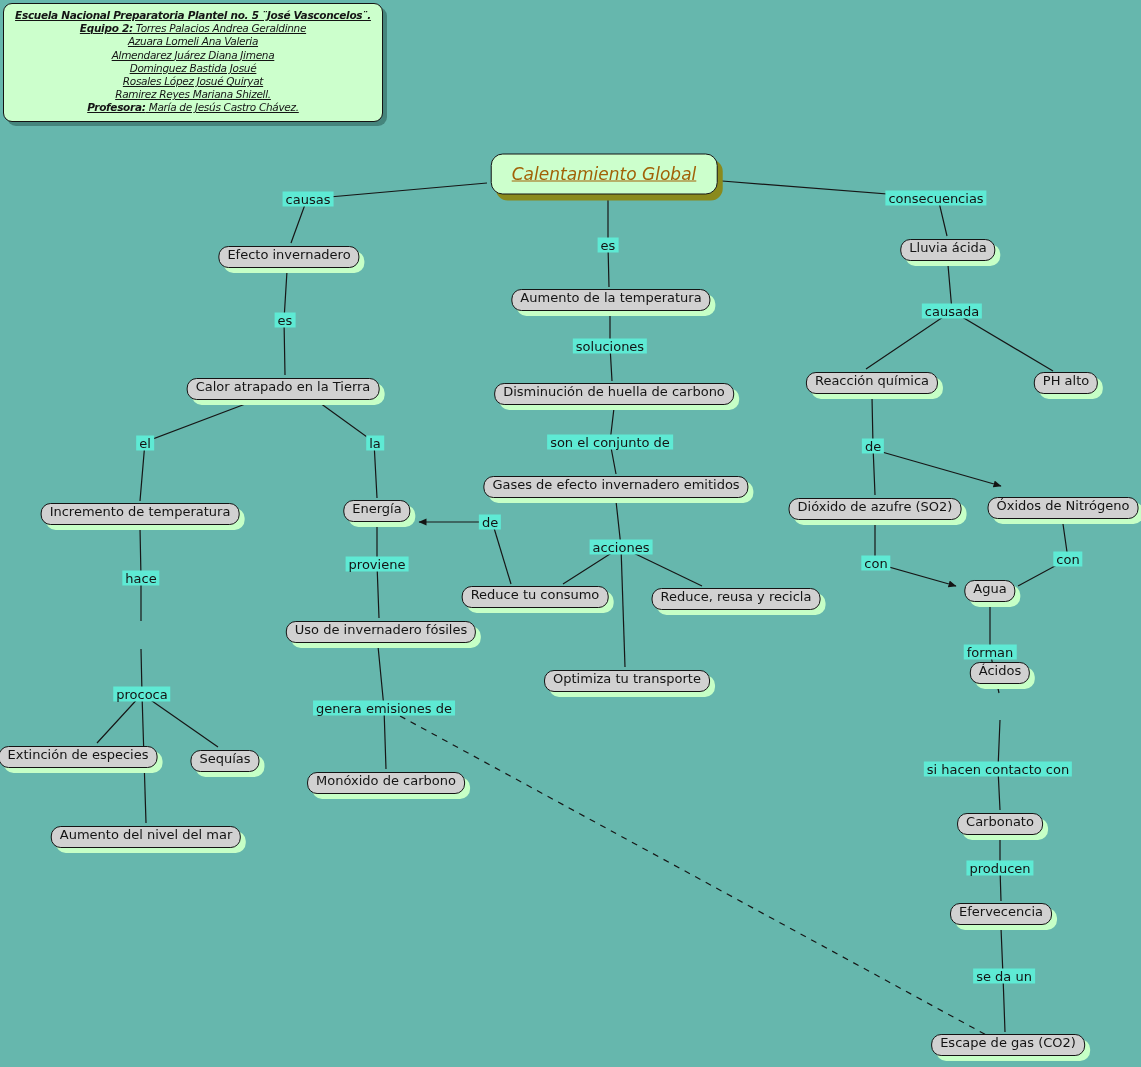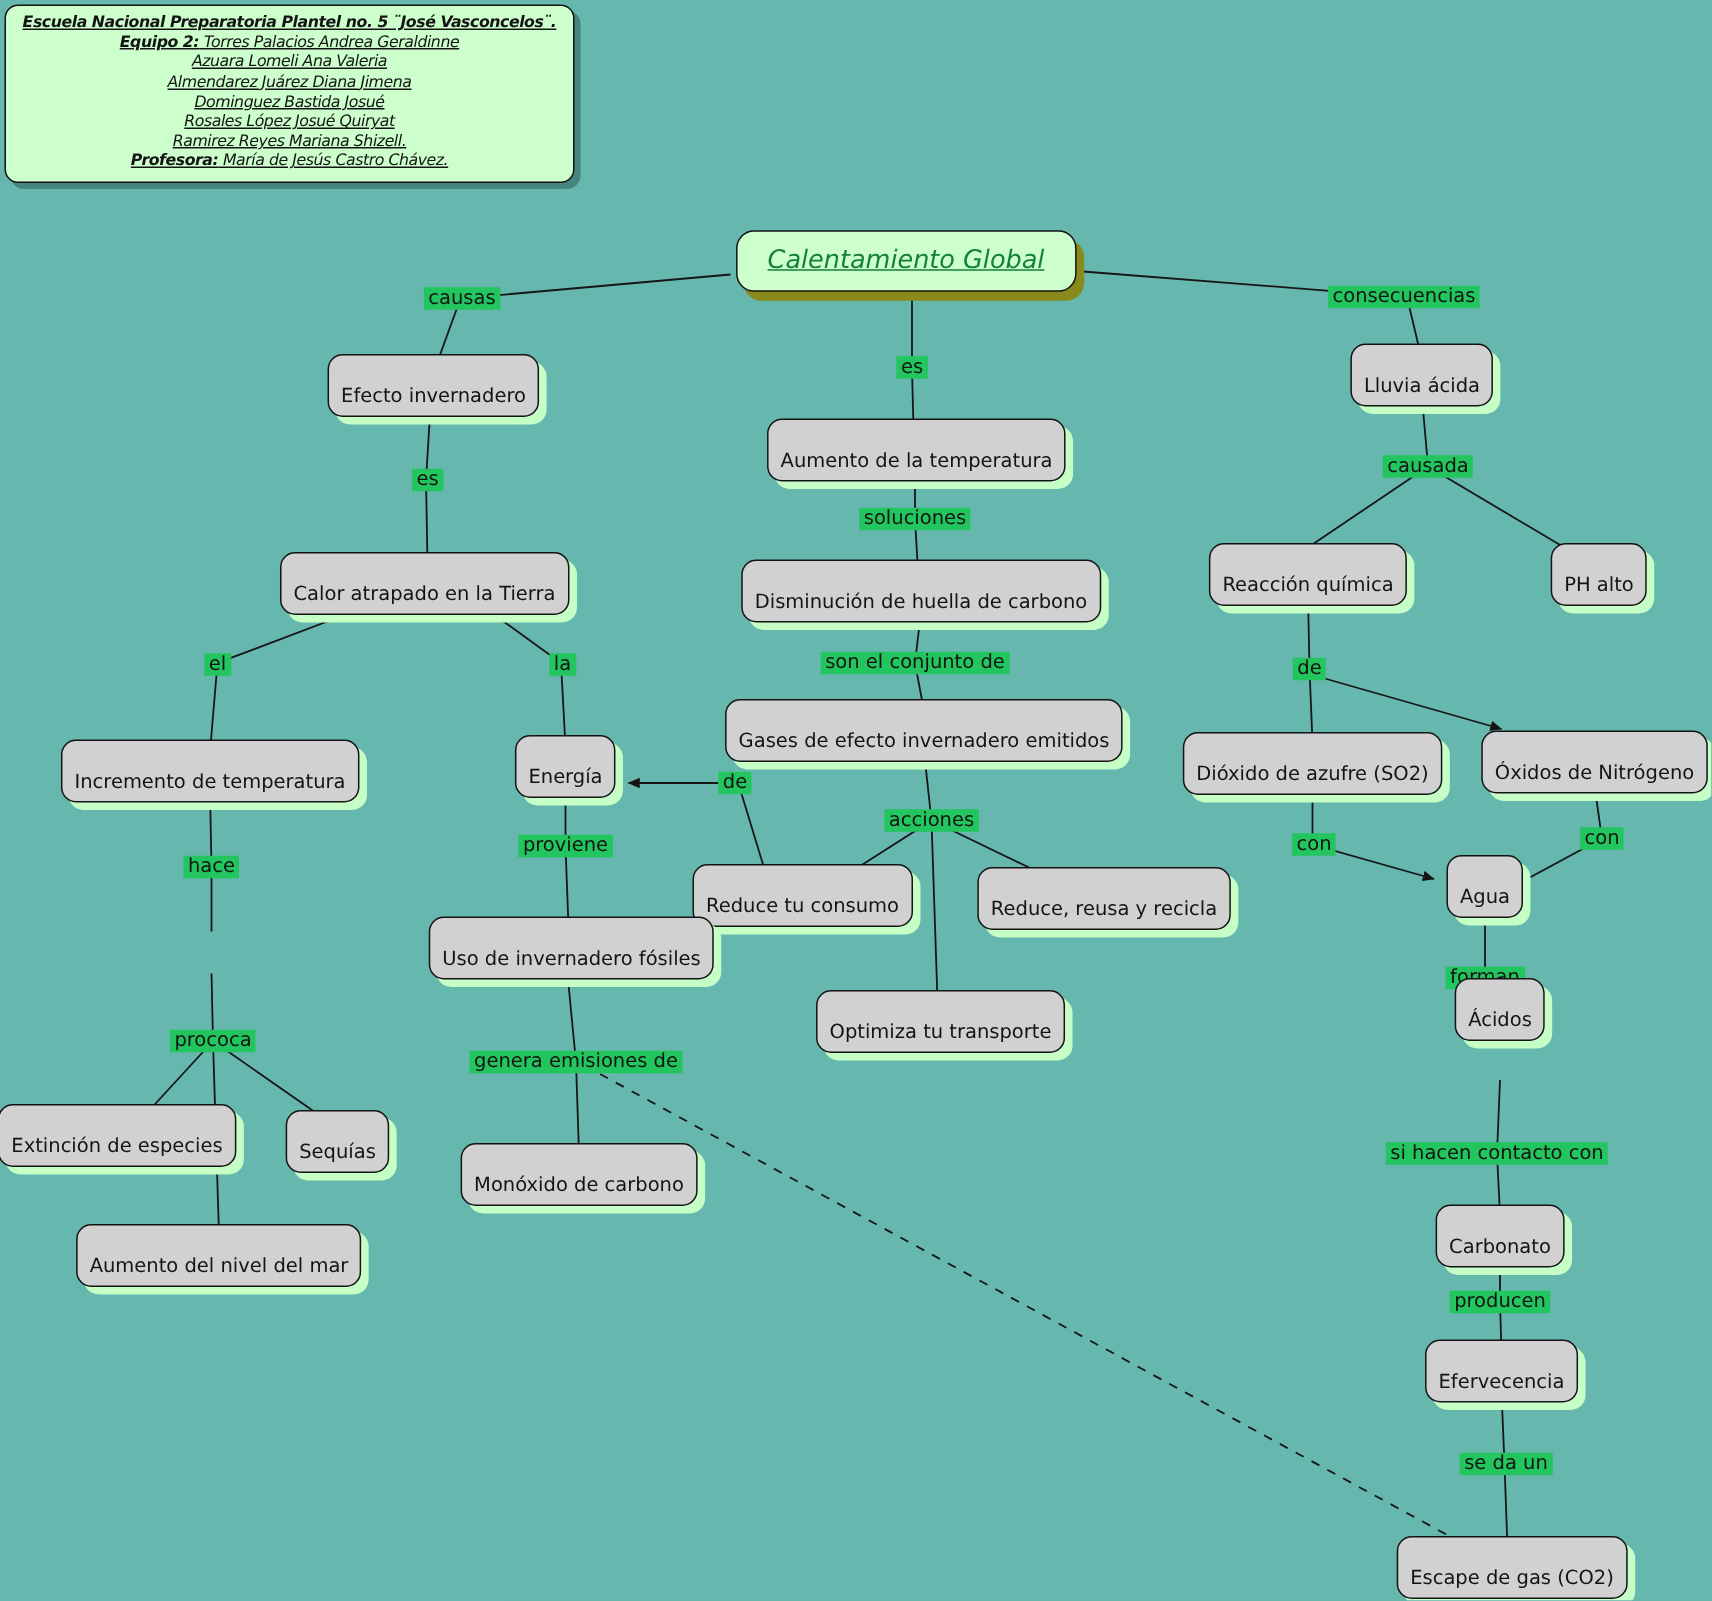--- a/index.html
+++ b/index.html
@@ -8,33 +8,33 @@
     font-family:"DejaVu Sans",sans-serif;overflow:hidden;
   }
   svg.edges{position:absolute;left:0;top:0;z-index:0;}
   svg.edges line, svg.edges polyline{
     stroke:#161616;stroke-width:1.2;fill:none;
   }
   svg.edges .dashed{stroke-dasharray:6 6;}
   .node{
     position:absolute;transform:translate(-50%,-50%);
     background:#d1d1d1;border:1.6px solid #141414;border-radius:10px;
-    padding:20px 8px 5px;font-size:13px;color:#141414;white-space:nowrap;
+    padding:0 8px 5px;font-size:13px;color:#141414;white-space:nowrap;
     box-shadow:5px 5px 0 #c6ffc6;z-index:2;text-align:center;
   }
   .title-node{
     position:absolute;transform:translate(-50%,-50%);
     background:#ccffcc;border:1.6px solid #141414;border-radius:12px;
     padding:9px 20px 10px;font-size:17px;font-style:italic;
-    text-decoration:underline;color:#15803d;white-space:nowrap;
+    text-decoration:underline;color:#a16207;white-space:nowrap;
     box-shadow:5px 6px 0 #8a8a1c;z-index:2;
   }
   .link-label{
     position:absolute;transform:translate(-50%,-50%);
-    background:#22c55e;padding:0 3px;font-size:13px;color:#141414;
+    background:#5eead4;padding:0 3px;font-size:13px;color:#141414;
     white-space:nowrap;z-index:1;
   }
   .header-box{
     position:absolute;left:3px;top:3px;width:376px;
     background:#ccffcc;border:1.6px solid #141414;border-radius:9px;
     box-shadow:4px 4px 0 rgba(10,40,35,.35);
     padding:5px 1px 6px;z-index:3;text-align:center;
     font-style:italic;font-size:10.5px;letter-spacing:-0.3px;
     line-height:13.2px;color:#141414;
   }

